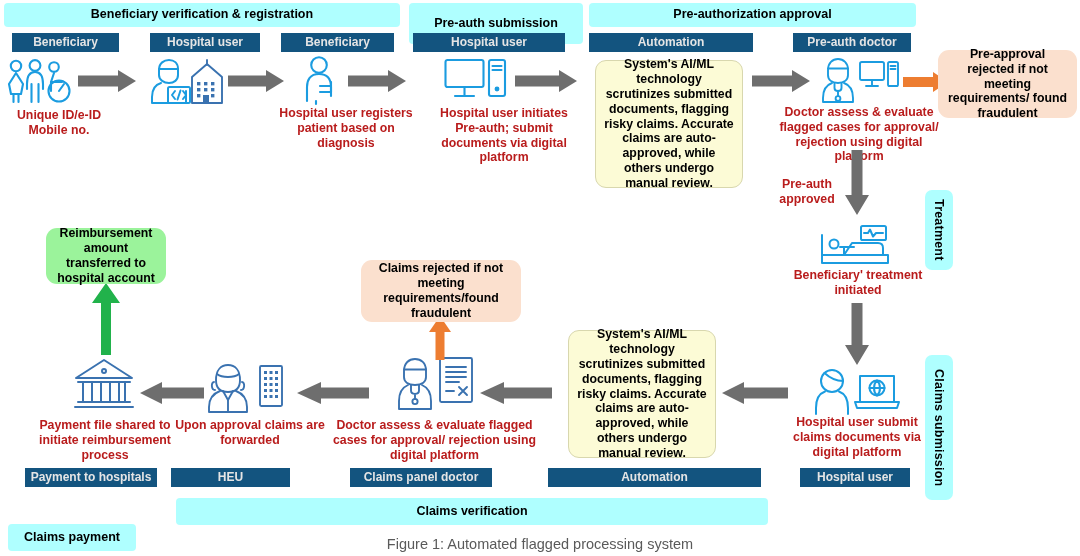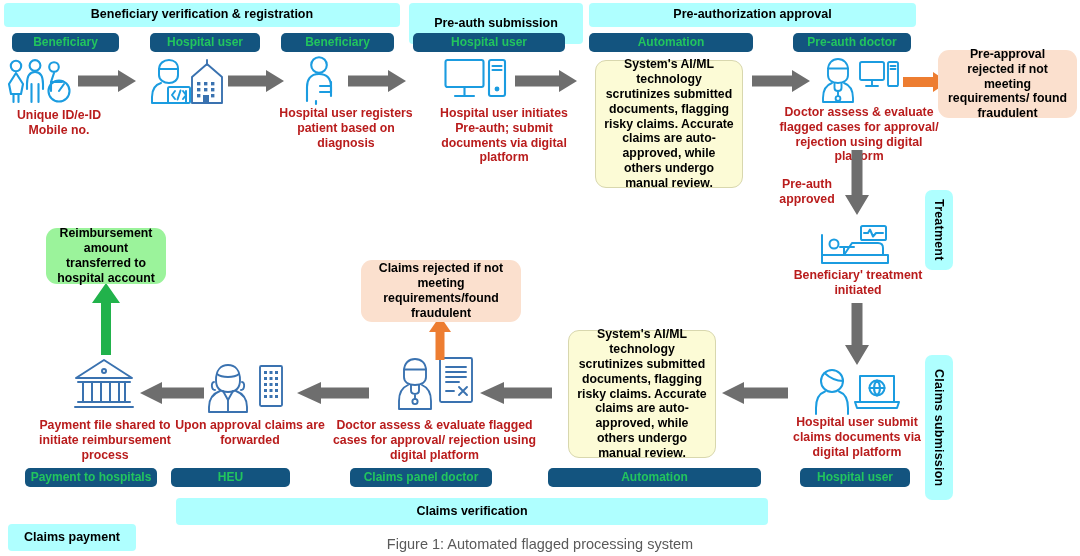--- a/index.html
+++ b/index.html
@@ -23,22 +23,22 @@
     color:#000;
     font-weight:bold;
     font-size:12.5px;
     display:flex;align-items:center;justify-content:center;
     text-align:center;
     line-height:1.1;
   }
   
   .role{
     background:#13547F;
-    border-radius:5px;
-    color:#22c55e;
+    border-radius:0;
+    color:#e5e5e5;
     font-weight:bold;
     font-size:12px;
     display:flex;align-items:center;justify-content:center;
     text-align:center;
     line-height:1.05;
   }
   
   .phase-v{
     background:#AFFFFF;
     border-radius:7px;

